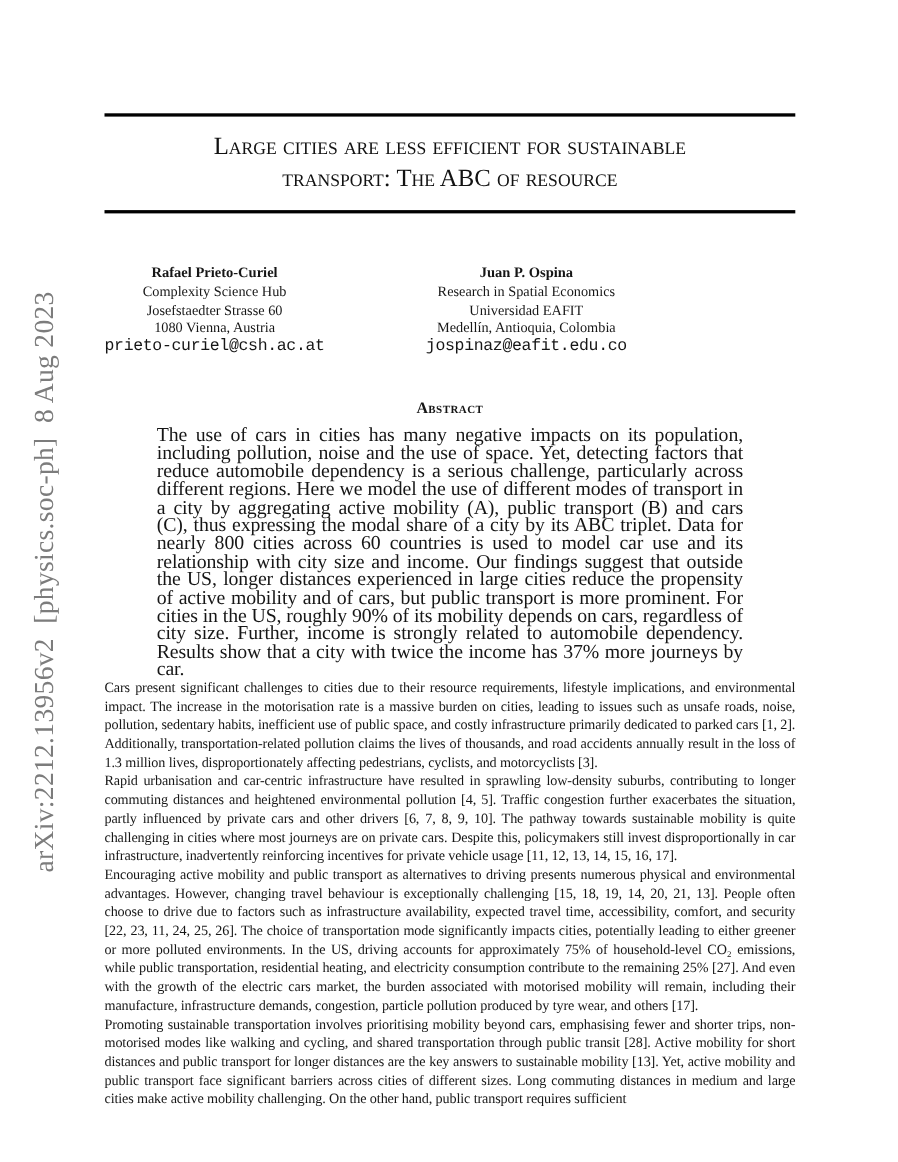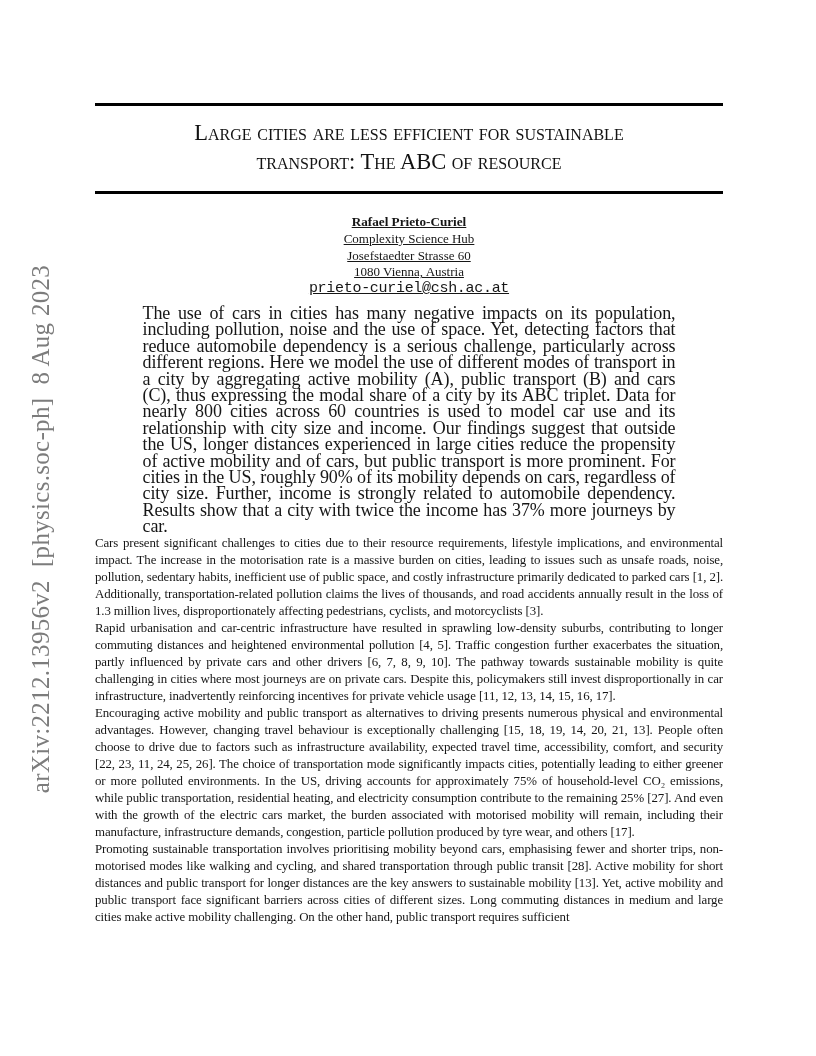--- a/index.html
+++ b/index.html
@@ -35,24 +35,22 @@
   .title-block { padding-top: 12px; }
   .title-line {
     text-align: center;
     font-variant: small-caps;
     font-size: 22.5px;
     line-height: 29px;
     color: #121212;
   }
   .authors {
     display: flex;
-    justify-content: center;
     gap: 92px;
-    margin-top: 20px;
-    text-decoration: underline;
+    margin-top: 46px;
   }
   .author { text-align: center; font-size: 13px; line-height: 16.8px; }
   .author-name { font-weight: bold; font-size: 13.2px; }
   .author-email {
     font-family: "Liberation Mono", "DejaVu Sans Mono", monospace;
     font-size: 15px;
     letter-spacing: -0.3px;
   }
   .abstract-heading {
     text-align: center;
@@ -98,22 +96,30 @@
     <div class="rule rule-bottom"></div>
 
     <div class="authors">
       <div class="author">
         <div class="author-name">Rafael Prieto-Curiel</div>
         <div class="author-affiliation">Complexity Science Hub</div>
         <div class="author-affiliation">Josefstaedter Strasse 60</div>
         <div class="author-affiliation">1080 Vienna, Austria</div>
         <div class="author-email">prieto-curiel@csh.ac.at</div>
       </div>
+      <div class="author">
+        <div class="author-name">Juan P. Ospina</div>
+        <div class="author-affiliation">Research in Spatial Economics</div>
+        <div class="author-affiliation">Universidad EAFIT</div>
+        <div class="author-affiliation">Medellín, Antioquia, Colombia</div>
+        <div class="author-email">jospinaz@eafit.edu.co</div>
+      </div>
     </div>
 
+    <div class="abstract-heading">Abstract</div>
 
     <p class="abstract-text">The use of cars in cities has many negative impacts on its population, including pollution, noise and the use of space. Yet, detecting factors that reduce automobile dependency is a serious challenge, particularly across different regions. Here we model the use of different modes of transport in a city by aggregating active mobility (A), public transport (B) and cars (C), thus expressing the modal share of a city by its ABC triplet. Data for nearly 800 cities across 60 countries is used to model car use and its relationship with city size and income. Our findings suggest that outside the US, longer distances experienced in large cities reduce the propensity of active mobility and of cars, but public transport is more prominent. For cities in the US, roughly 90% of its mobility depends on cars, regardless of city size. Further, income is strongly related to automobile dependency. Results show that a city with twice the income has 37% more journeys by car.</p>
 
 
     <p class="para">Cars present significant challenges to cities due to their resource requirements, lifestyle implications, and environmental impact. The increase in the motorisation rate is a massive burden on cities, leading to issues such as unsafe roads, noise, pollution, sedentary habits, inefficient use of public space, and costly infrastructure primarily dedicated to parked cars [1, 2]. Additionally, transportation-related pollution claims the lives of thousands, and road accidents annually result in the loss of 1.3 million lives, disproportionately affecting pedestrians, cyclists, and motorcyclists [3].</p>
 
     <p class="para">Rapid urbanisation and car-centric infrastructure have resulted in sprawling low-density suburbs, contributing to longer commuting distances and heightened environmental pollution [4, 5]. Traffic congestion further exacerbates the situation, partly influenced by private cars and other drivers [6, 7, 8, 9, 10]. The pathway towards sustainable mobility is quite challenging in cities where most journeys are on private cars. Despite this, policymakers still invest disproportionally in car infrastructure, inadvertently reinforcing incentives for private vehicle usage [11, 12, 13, 14, 15, 16, 17].</p>
 
     <p class="para">Encouraging active mobility and public transport as alternatives to driving presents numerous physical and environmental advantages. However, changing travel behaviour is exceptionally challenging [15, 18, 19, 14, 20, 21, 13]. People often choose to drive due to factors such as infrastructure availability, expected travel time, accessibility, comfort, and security [22, 23, 11, 24, 25, 26]. The choice of transportation mode significantly impacts cities, potentially leading to either greener or more polluted environments. In the US, driving accounts for approximately 75% of household-level CO₂ emissions, while public transportation, residential heating, and electricity consumption contribute to the remaining 25% [27]. And even with the growth of the electric cars market, the burden associated with motorised mobility will remain, including their manufacture, infrastructure demands, congestion, particle pollution produced by tyre wear, and others [17].</p>
 

